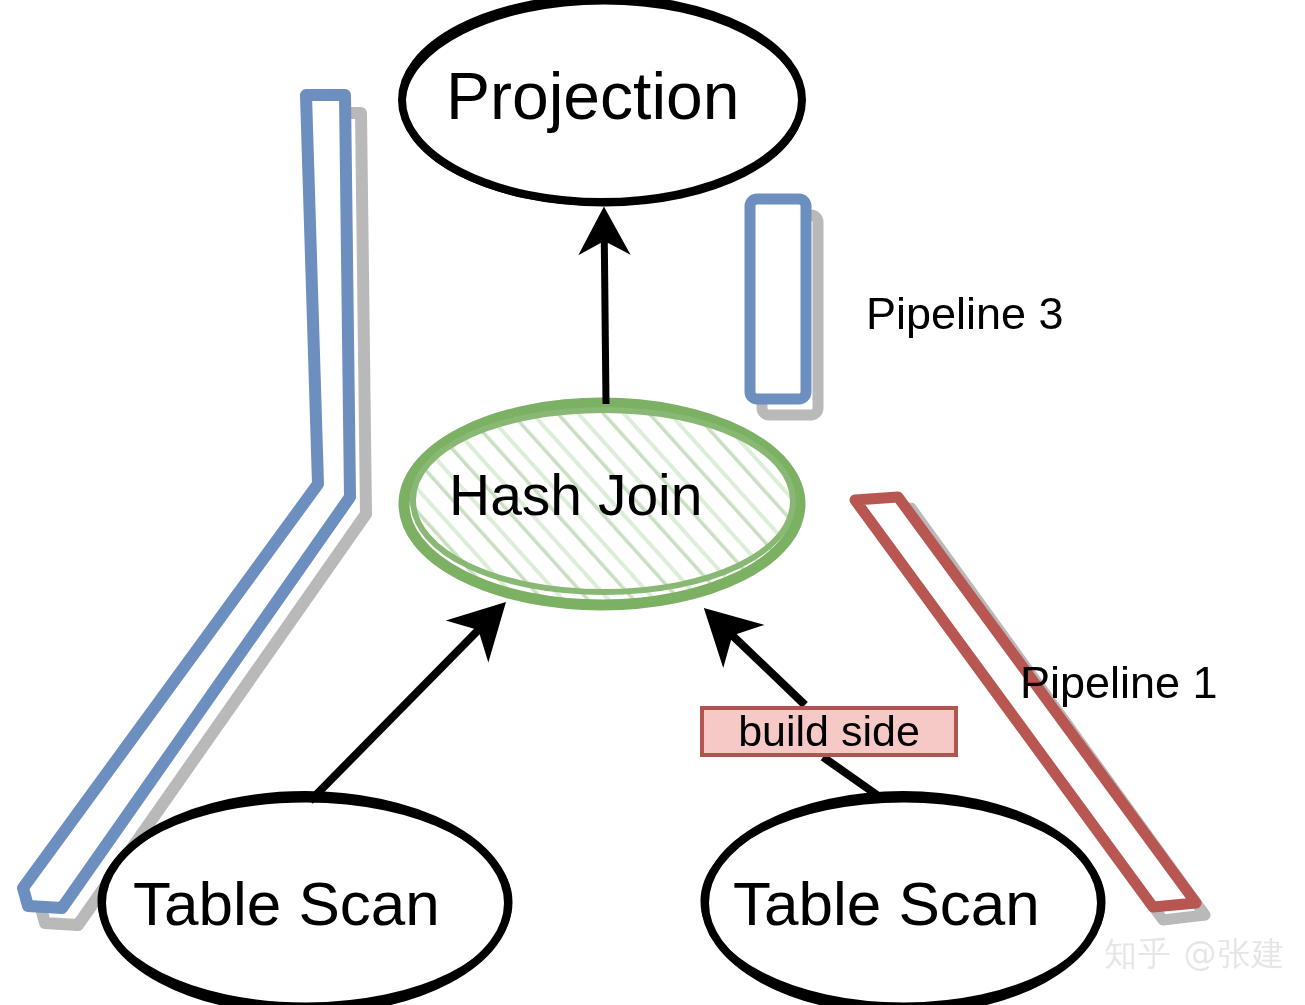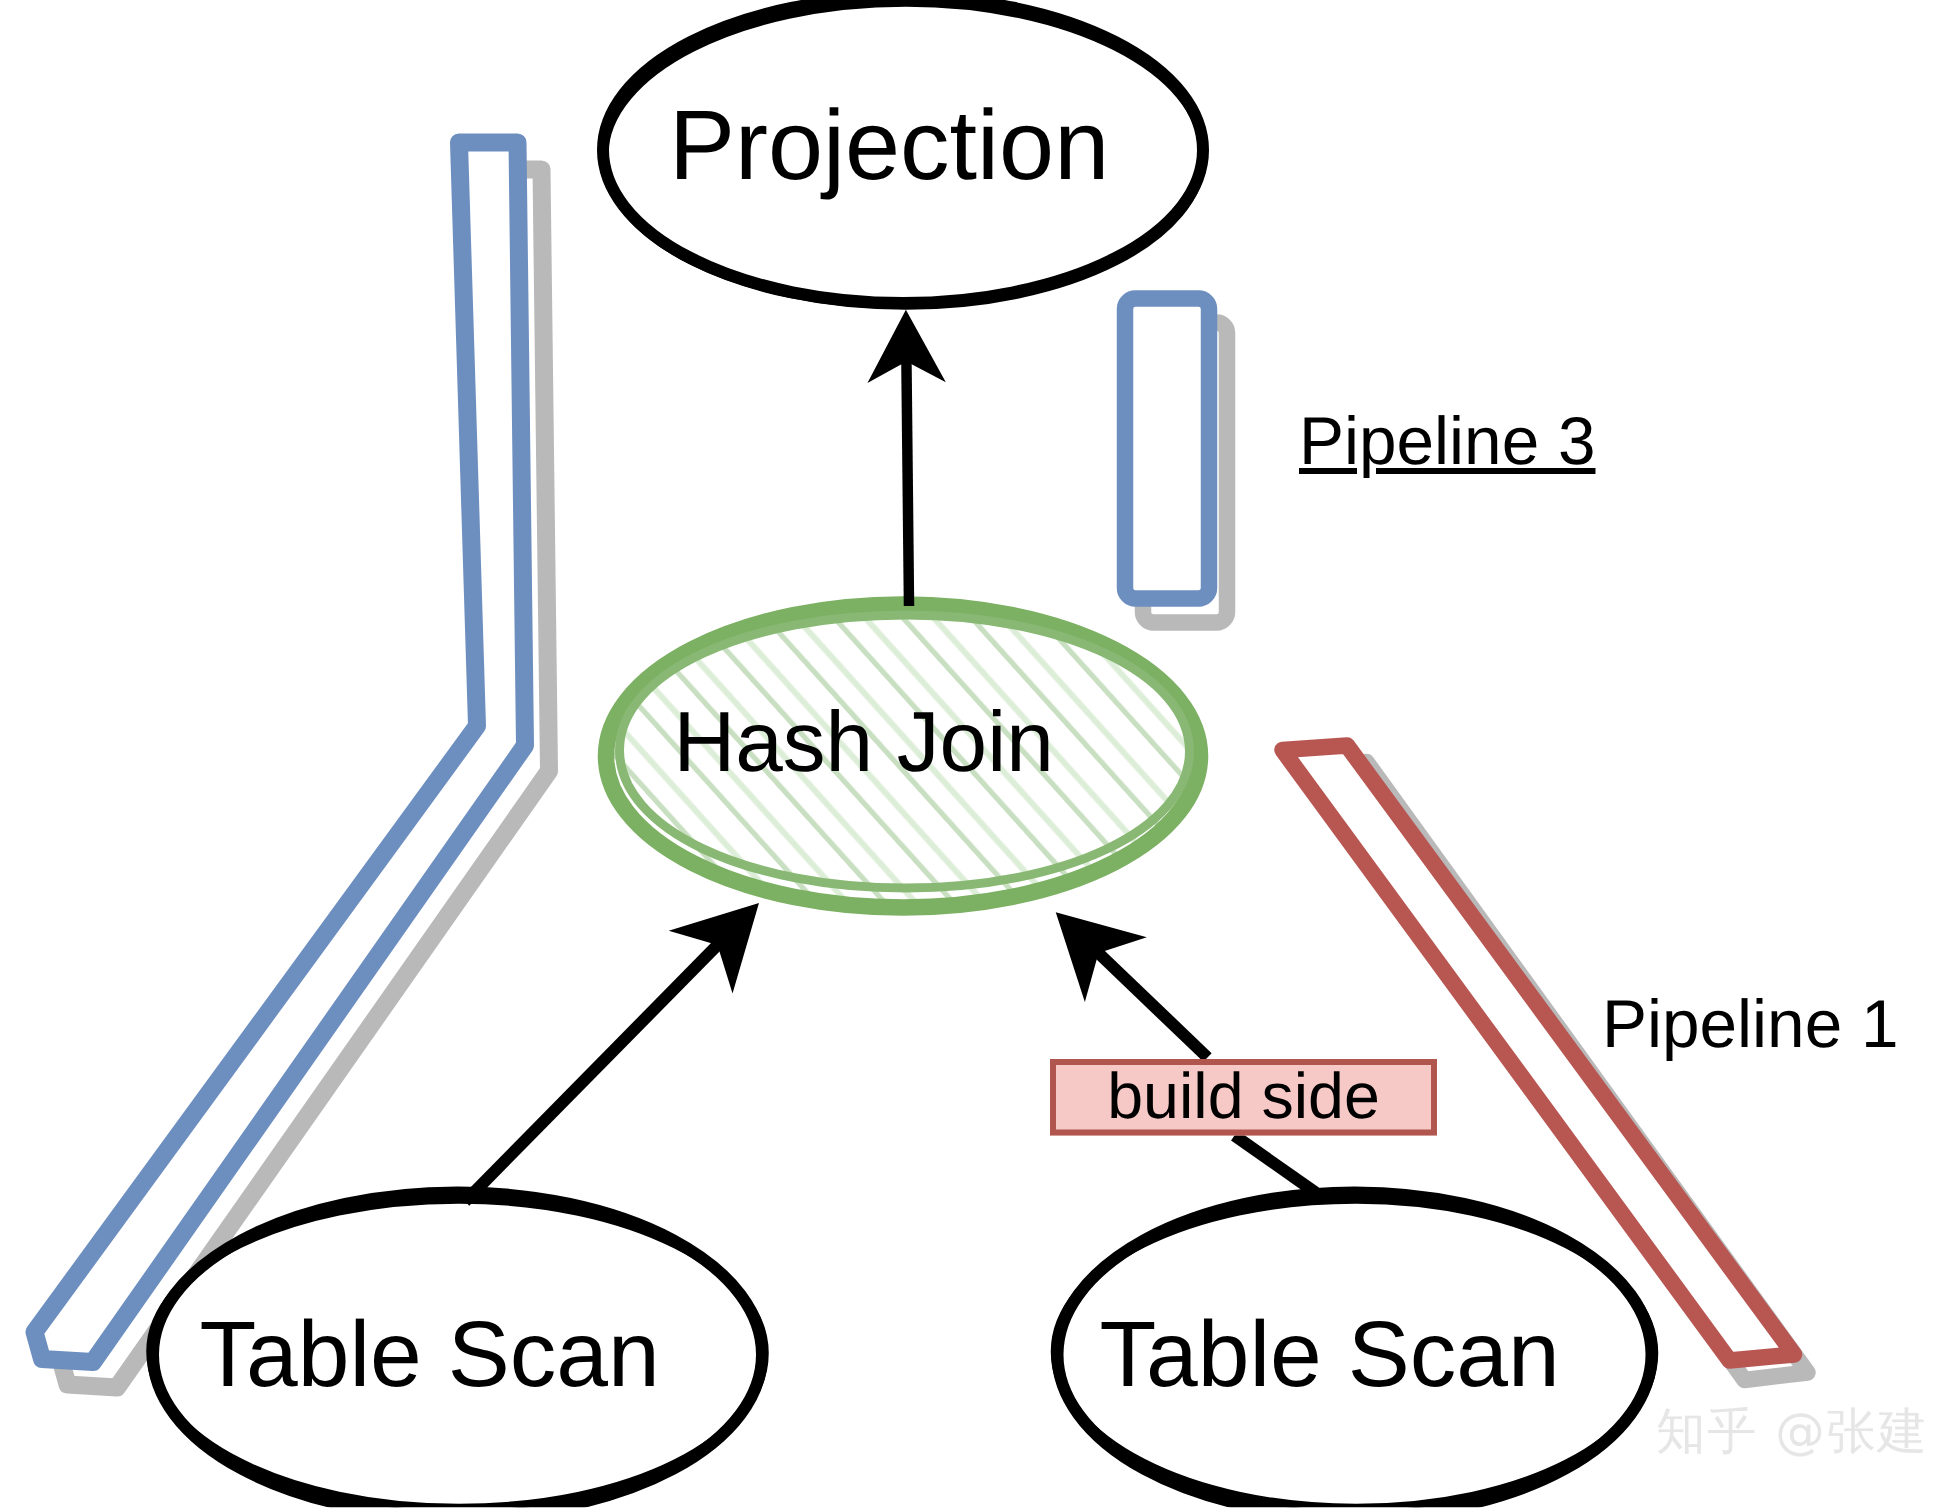--- a/index.html
+++ b/index.html
@@ -53,22 +53,22 @@
     left: 133px;
     top: 868px;
     font-size: 62px;
   }
   #label-tablescan-right {
     left: 733px;
     top: 868px;
     font-size: 62px;
   }
   #label-pipeline-2 { left: 68px;  top: 279px; }
-  #label-pipeline-3 { left: 866px; top: 268px; text-decoration: underline; }
-  #label-pipeline-1 { left: 1068px; top: 657px; }
+  #label-pipeline-3 { left: 866px; top: 288px; }
+  #label-pipeline-1 { left: 1020px; top: 657px; }
   #buildside-box {
     position: absolute;
     left: 700px;
     top: 706px;
     width: 258px;
     height: 51px;
     background: #f6c9c7;
     border: 4px solid #b0564f;
     box-sizing: border-box;
   }

